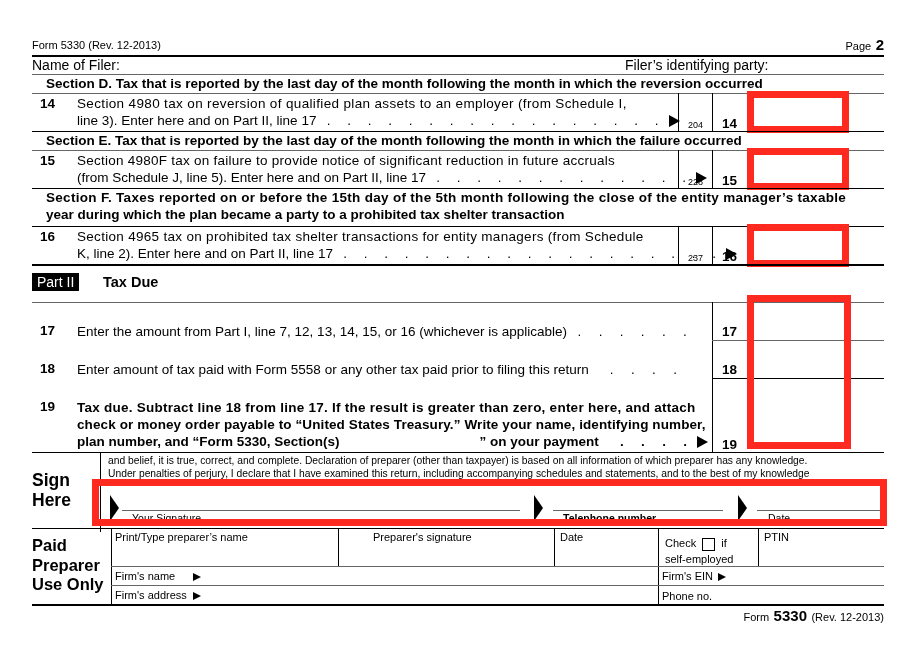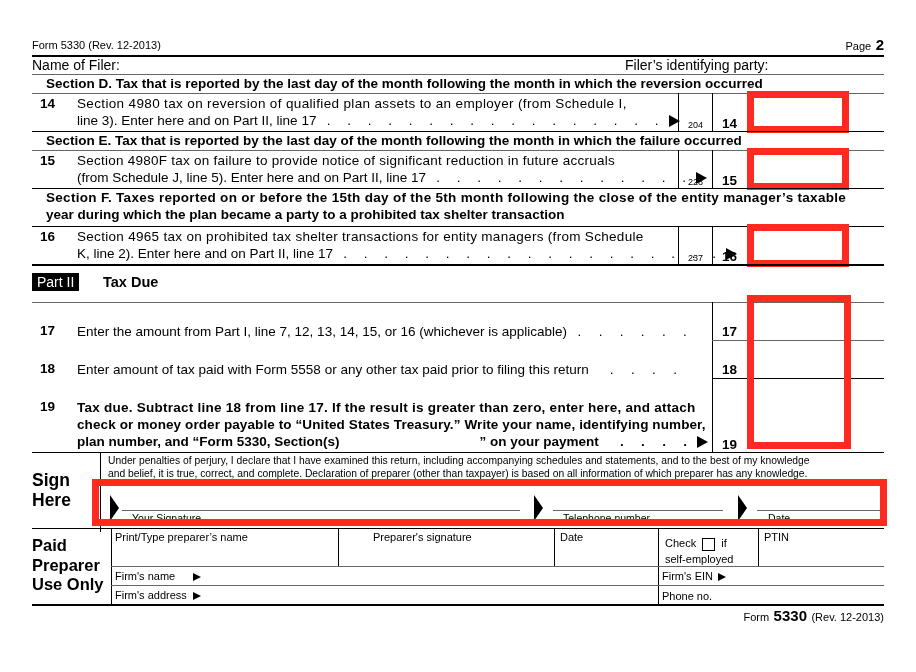--- a/index.html
+++ b/index.html
@@ -119,31 +119,31 @@
 
 <div class="redbox" style="left:747px;top:295px;width:104px;height:154px;"></div>
 <div class="hline" style="left:32px;width:852px;top:452px;"></div>
 
 <div class="abs bold" style="left:32px;top:470px;font-size:17.5px;line-height:20px;">
   <div>Sign</div>
   <div>Here</div>
 </div>
 <div class="vline" style="left:100px;top:452px;height:80px;"></div>
 <div class="abs" style="left:108px;top:454px;font-size:10.3px;line-height:13px;white-space:nowrap;">
+  <div>and belief, it is true, correct, and complete. Declaration of preparer (other than taxpayer) is based on all information of which preparer has any knowledge.</div>
   <div>Under penalties of perjury, I declare that I have examined this return, including accompanying schedules and statements, and to the best of my knowledge</div>
-  <div>and belief, it is true, correct, and complete. Declaration of preparer (other than taxpayer) is based on all information of which preparer has any knowledge.</div>
 </div>
 
 <div class="sign-arrow" style="left:110px;top:495px;"></div>
 <div class="hline gray" style="left:122px;width:398px;top:510px;"></div>
 <div class="abs" style="left:132px;top:512px;font-size:10.5px;">Your Signature</div>
 
 <div class="sign-arrow" style="left:534px;top:495px;"></div>
 <div class="hline gray" style="left:553px;width:170px;top:510px;"></div>
-<div class="abs" style="left:563px;top:512px;font-size:10.5px;">Telephone number</div>
+<div class="abs" style="left:563px;top:512px;font-size:10.5px;font-weight:bold;">Telephone number</div>
 
 <div class="sign-arrow" style="left:738px;top:495px;"></div>
 <div class="hline gray" style="left:757px;width:127px;top:510px;"></div>
 <div class="abs" style="left:768px;top:512px;font-size:10.5px;">Date</div>
 
 <div class="redbox" style="left:92px;top:479px;width:795px;height:47px;"></div>
 
 <div class="hline" style="left:32px;width:852px;top:528px;"></div>
 
 <div class="abs bold" style="left:32px;top:536px;font-size:16.5px;line-height:19.5px;">

